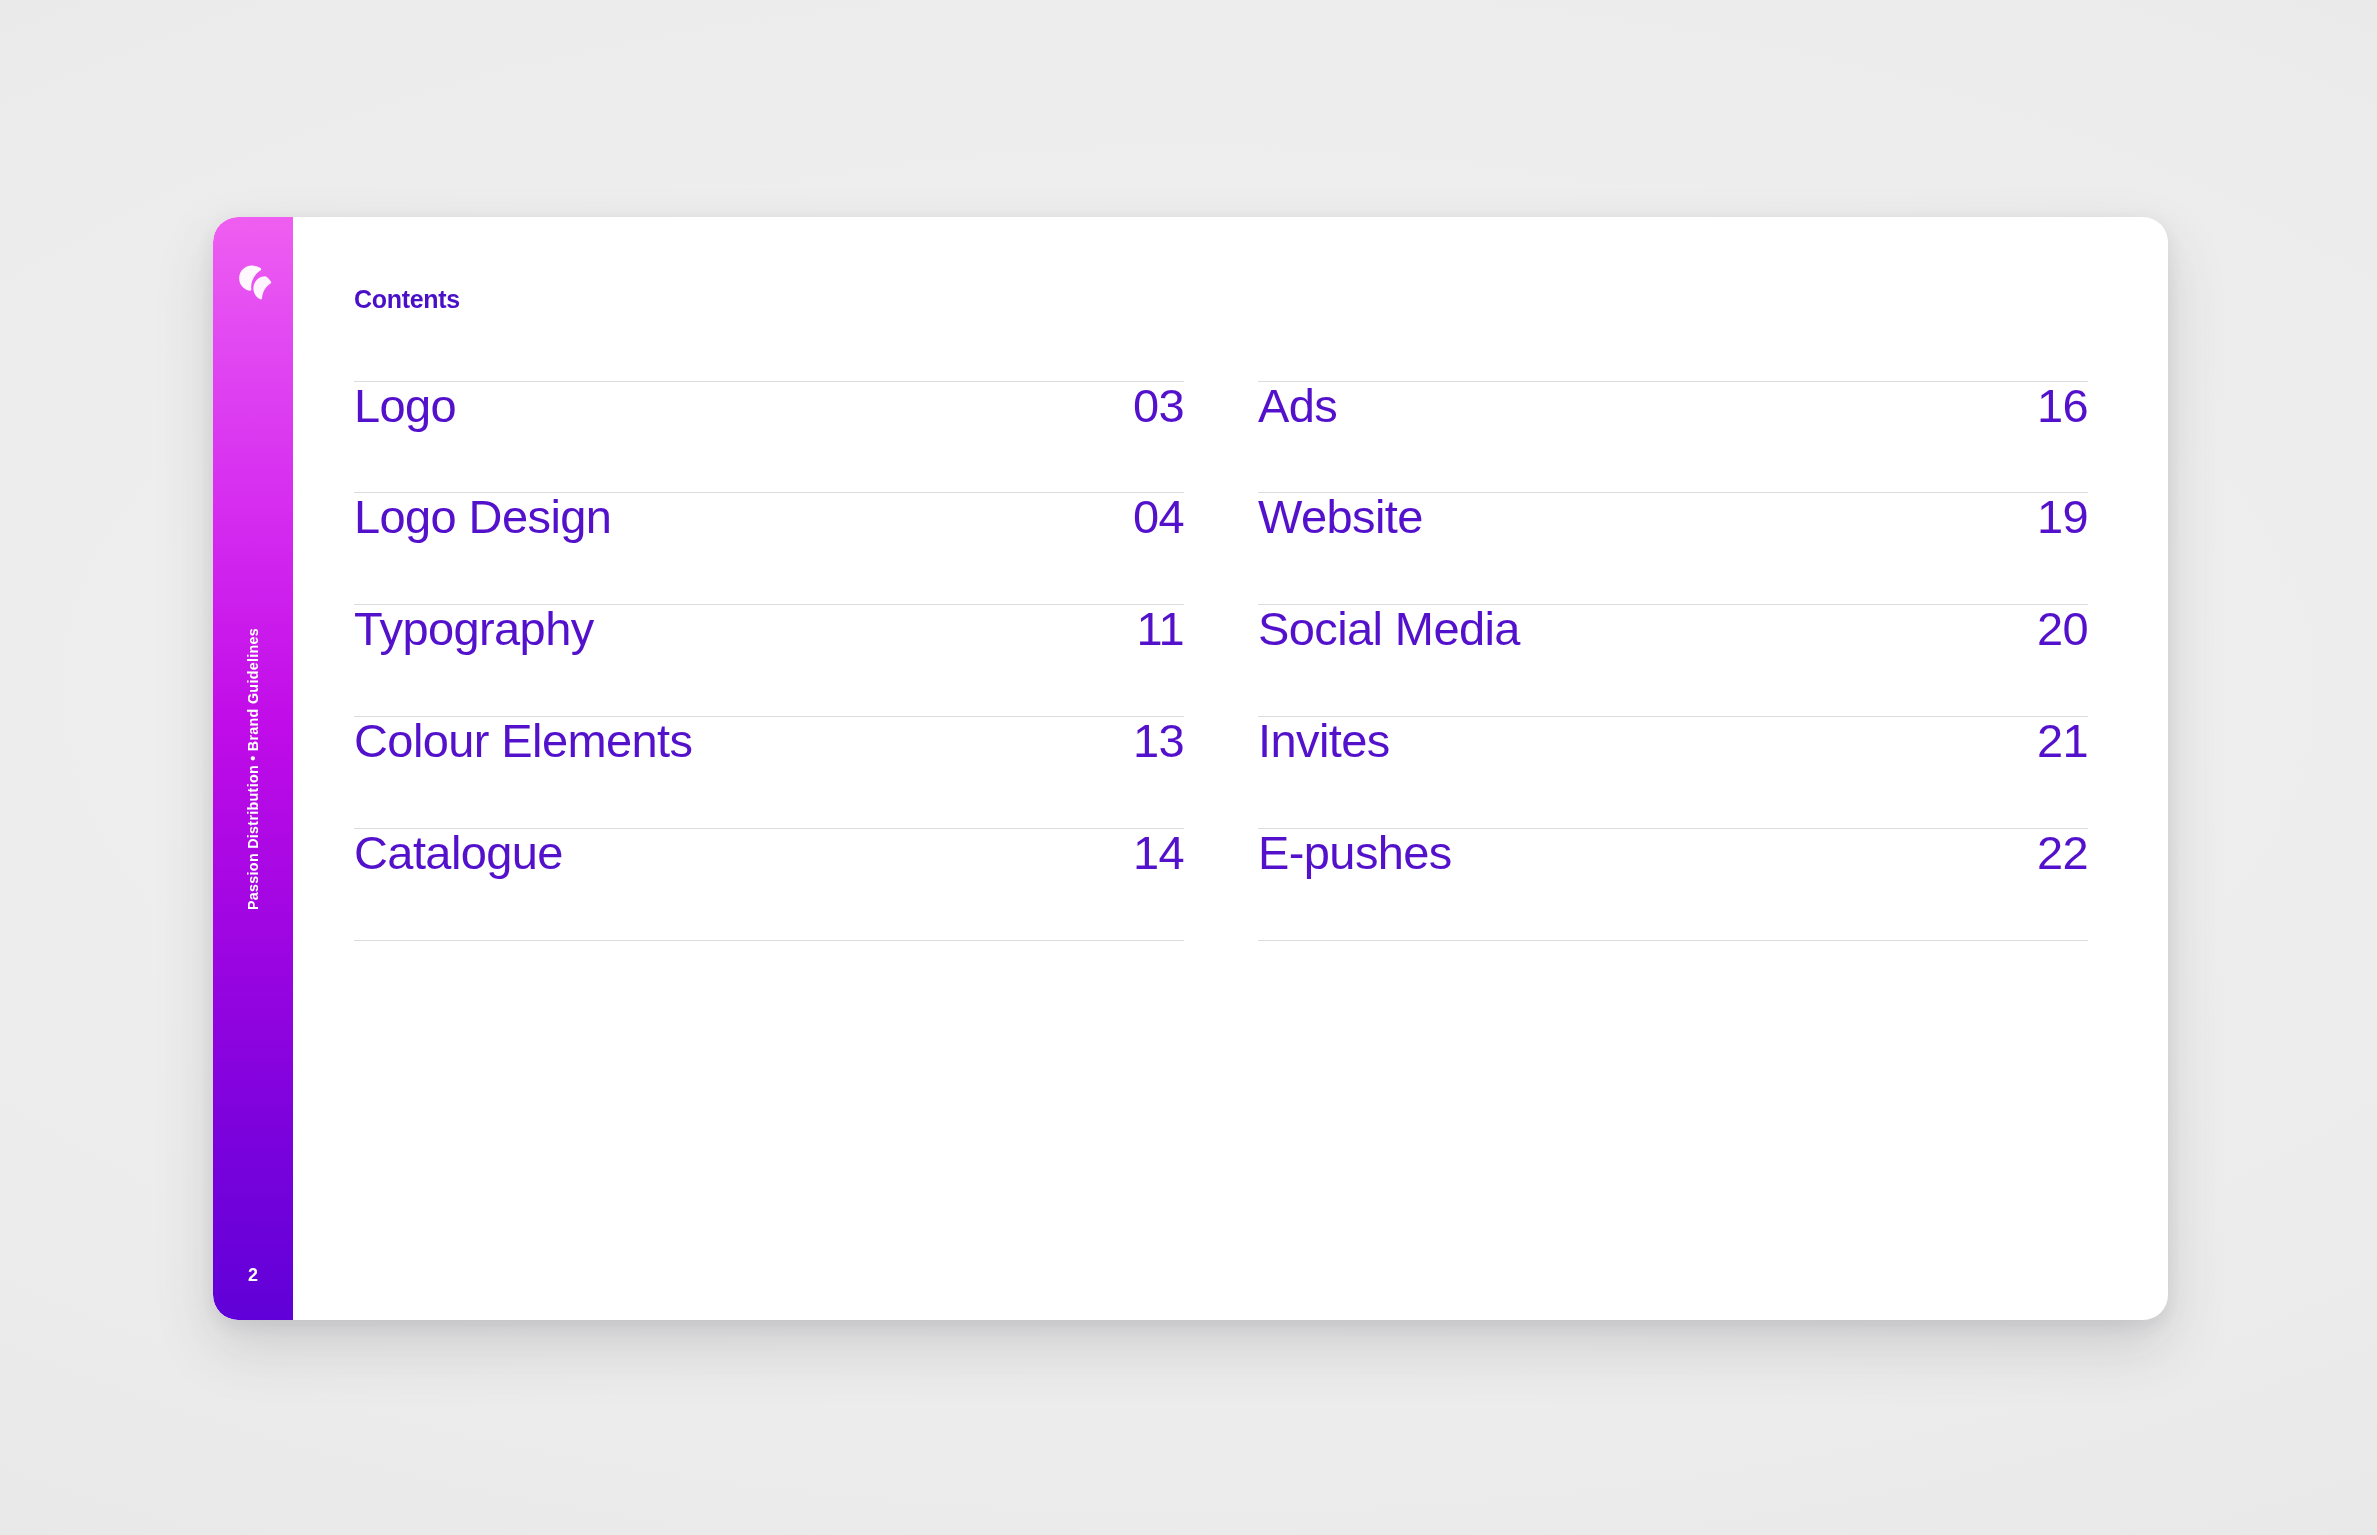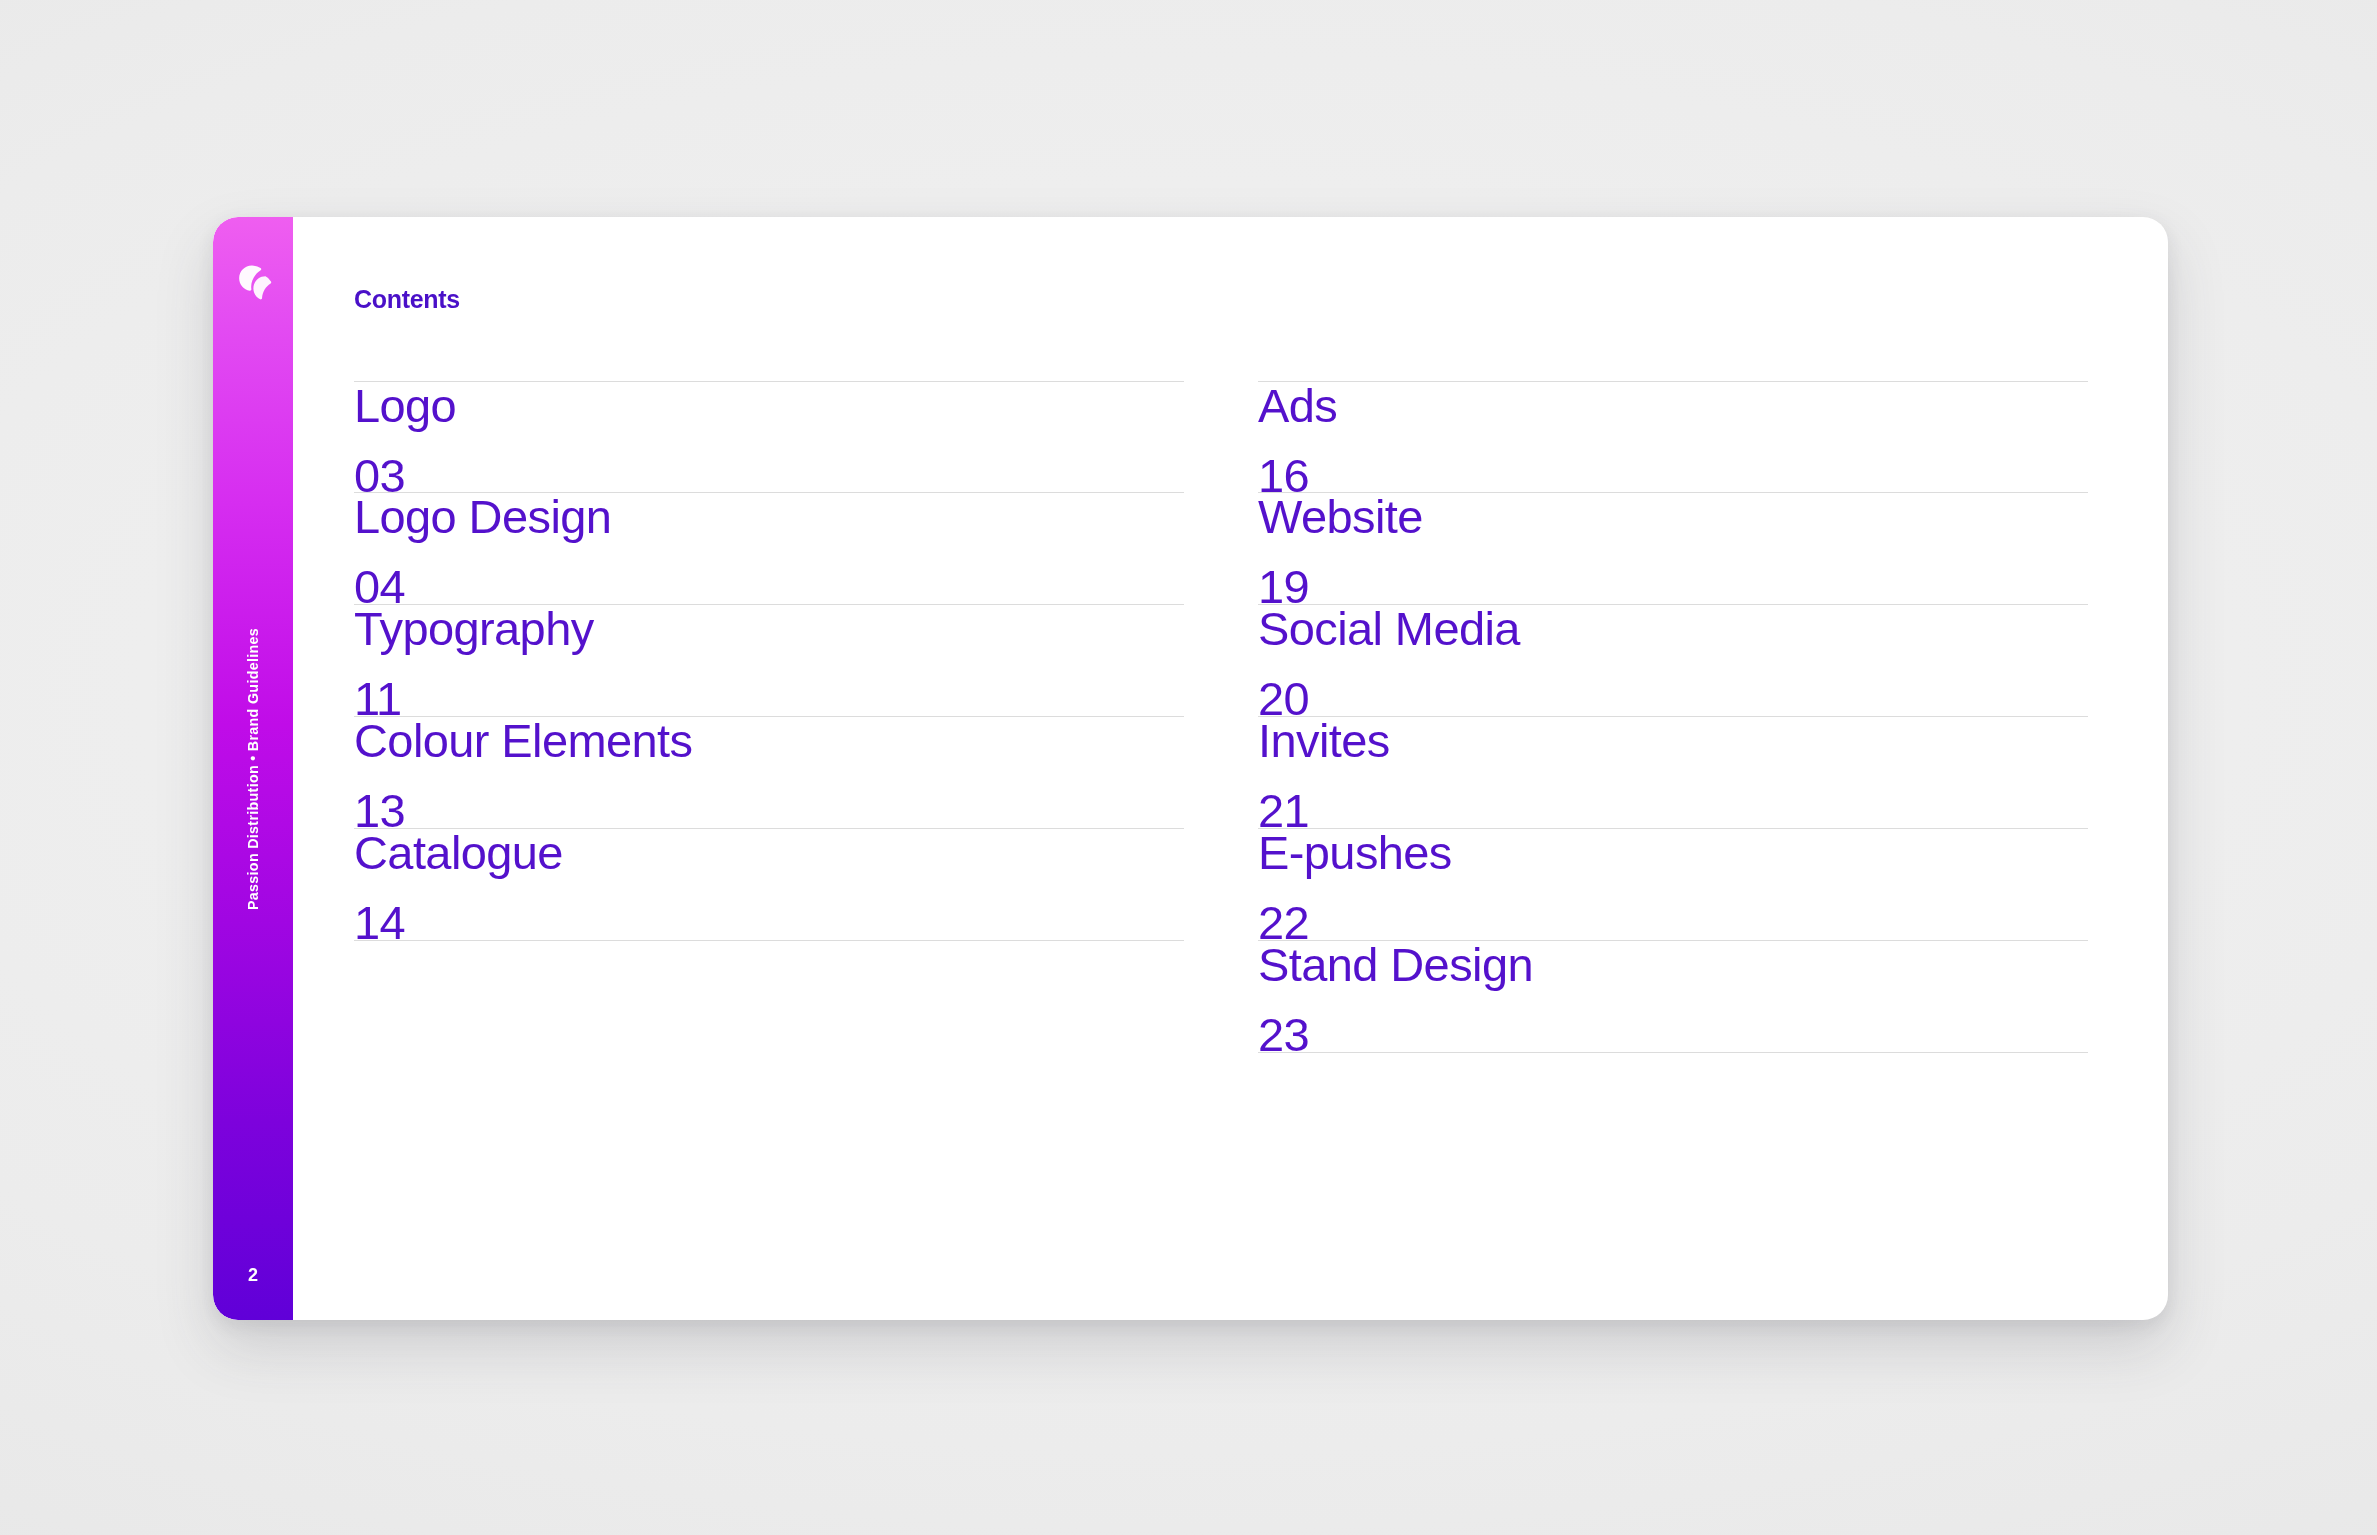--- a/index.html
+++ b/index.html
@@ -102,21 +102,20 @@
 
   .col { flex:1 1 0; min-width:0; }
 
   .toc-row {
     display:flex;
     align-items:baseline;
     justify-content:space-between;
     gap:23px;
     height:112px;
     border-bottom:1.5px solid #dcdcdc;
-    flex-direction:column;
   }
   .toc-row:first-child { border-top:1.5px solid #dcdcdc; }
 
   .toc-title,
   .toc-page {
     font-size:47px;
     font-weight:500;
     letter-spacing:-0.6px;
     color:#5411cc;
     line-height:1;
@@ -183,23 +182,19 @@
               <span class="toc-page">20</span>
             </div>
             <div class="toc-row">
               <span class="toc-title">Invites</span>
               <span class="toc-page">21</span>
             </div>
             <div class="toc-row">
               <span class="toc-title">E-pushes</span>
               <span class="toc-page">22</span>
             </div>
-            <div class="toc-row">
-              <span class="toc-title">Stand Design</span>
-              <span class="toc-page">23</span>
-            </div>
           </div>
       </div>
 
     </div>
   </div>
 </div>
 
 
 </body></html>

